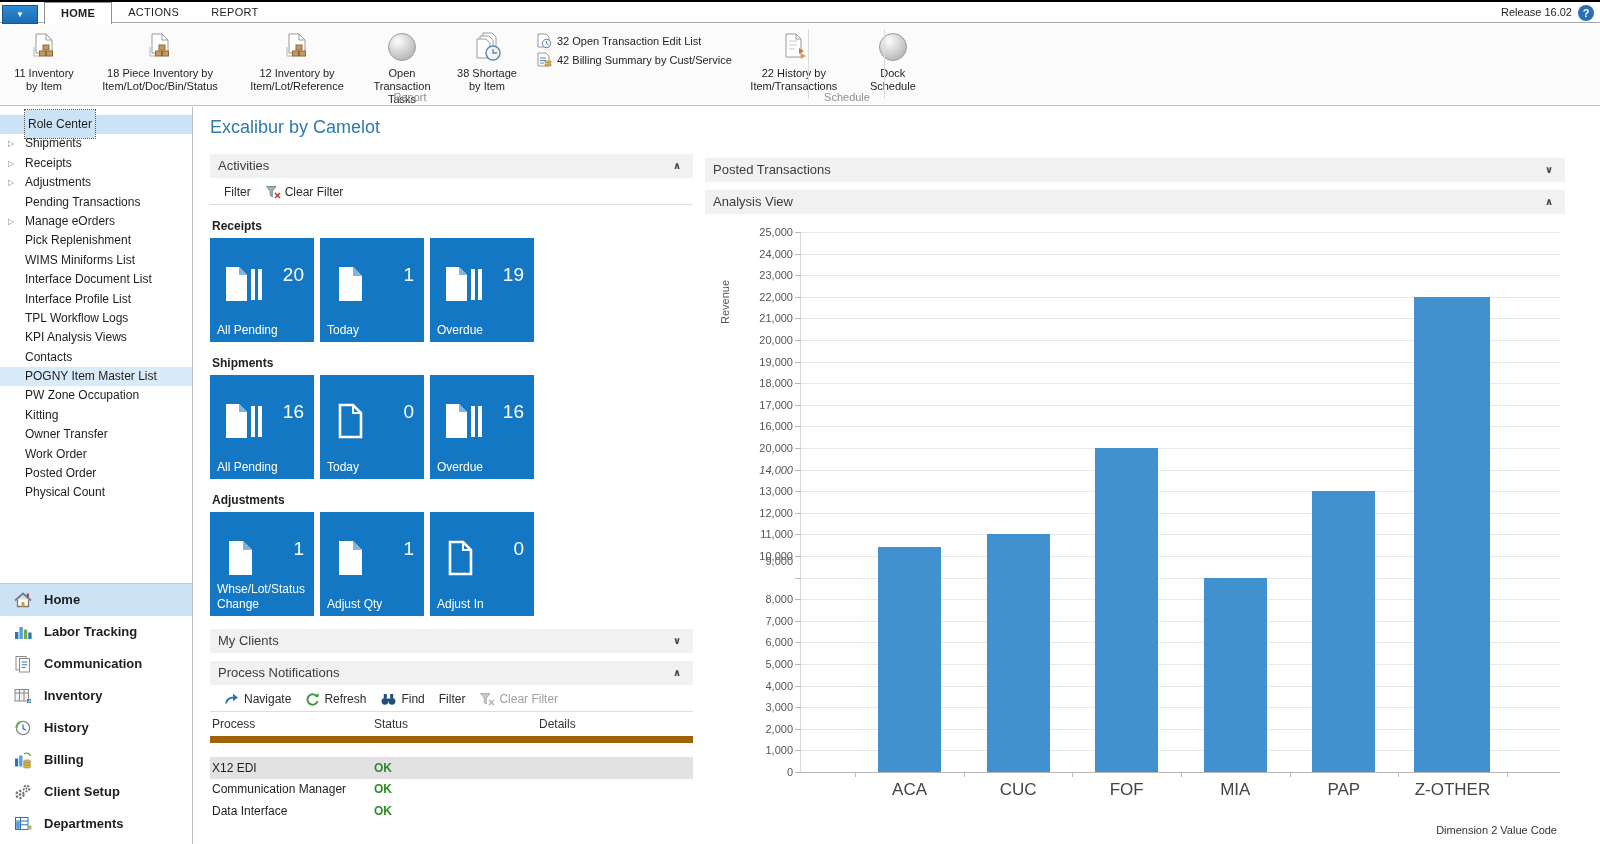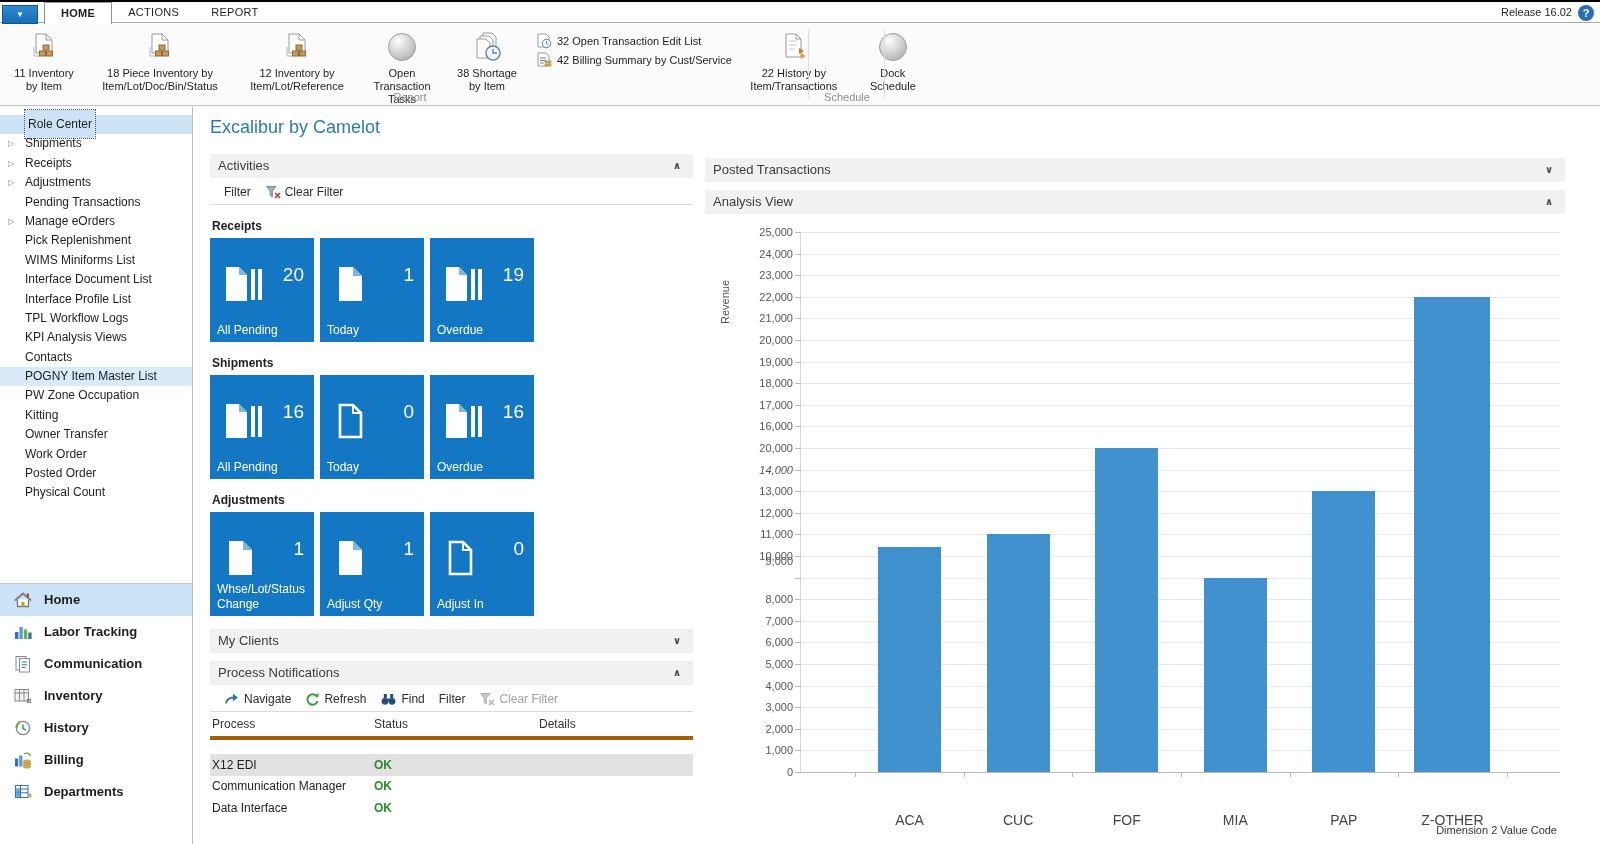--- a/index.html
+++ b/index.html
@@ -52,39 +52,39 @@
   .cue-group { margin-top:14px; }
   .cue-name { font-size:12px; font-weight:bold; color:#222; margin:0 0 5px 2px; }
   .cue-row { display:flex; }
   .tile { position:relative; width:104px; height:104px; margin-right:6px; color:#fff; cursor:pointer; }
   .tile .tval { position:absolute; top:26px; right:10px; font-size:19px; font-weight:300; }
   .tile .tlabel { position:absolute; left:7px; bottom:5px; right:5px; font-size:12px; line-height:1.2; }
   .tile .tic { position:absolute; left:10px; top:26px; }
 
   
   #pn-table { margin-top:2px; }
-  .pn-cols { display:flex; font-size:12px; color:#333; border-bottom:4px solid #a16207; padding:3px 0 5px 2px; }
+  .pn-cols { display:flex; font-size:12px; color:#333; border-bottom:7px solid #a16207; padding:3px 0 5px 2px; }
   .pn-c0 { width:162px; } .pn-c1 { width:165px; } .pn-c2 { flex:1; }
   .pn-row { display:flex; font-size:12px; height:21.5px; align-items:center; padding-left:2px; cursor:pointer; }
   .pn-row.hl { background:#e2e2e2; }
   .pn-status { font-weight:bold; color:#2f8a2f; }
   .pn-spacer { height:14px; }
 
   
   #main-right { position:absolute; left:705px; top:158px; width:860px; }
   #chart-wrap { position:relative; width:860px; height:630px; margin-top:10px; }
   #ylab { position:absolute; left:14px; top:100px; font-size:11px; color:#555; transform:rotate(-90deg); transform-origin:0 0; white-space:nowrap; }
   #plot { position:absolute; left:95px; top:8px; width:760px; height:540px; border-left:1px solid #d9d9d9; }
   .gline { position:absolute; left:0; width:100%; height:1px; background:#e9e9e9; }
   .gline.zero { background:#b9b9b9; }
   .ytick { position:absolute; right:768px; transform:translateY(6px); font-size:11px; color:#555; white-space:nowrap; }
   .ydash { position:absolute; left:-6px; width:6px; height:1px; background:#b9b9b9; }
   .bar { position:absolute; bottom:0; cursor:pointer; }
   .xtick { position:absolute; top:540px; width:1px; height:5px; background:#b9b9b9; }
-  .xlab { position:absolute; top:580px; width:110px; text-align:center; font-size:14px; color:#444; }
+  .xlab { position:absolute; top:548px; width:110px; text-align:center; font-size:17px; color:#444; }
   #xcaption { position:absolute; right:8px; top:600px; font-size:11px; color:#333; }
 </style>
 </head>
 <body>
 
 <div id="app">
 
   <div id="topbar">
     <div id="appbtn"><span>▼</span></div>
     <div id="tabs">
@@ -337,20 +337,33 @@
                 <rect x="2" y="7.5" width="3.2" height="8" fill="#2e75b6"></rect>
        <rect x="6.2" y="4.5" width="3.2" height="11" fill="#5a9bd5"></rect>
        <path d="M11 3c3-2 6 0 6.5 2" fill="none" stroke="#70ad47" stroke-width="1.4"></path>
        <ellipse cx="14" cy="10.5" rx="3.8" ry="1.6" fill="#d8b44a" stroke="#a8863a" stroke-width=".7"></ellipse>
        <ellipse cx="14" cy="13" rx="3.8" ry="1.6" fill="#d8b44a" stroke="#a8863a" stroke-width=".7"></ellipse>
        <ellipse cx="14" cy="15.5" rx="3.8" ry="1.6" fill="#d8b44a" stroke="#a8863a" stroke-width=".7"></ellipse>
               </svg>
             </span>
           </span>
           <span>Billing</span>
+        </div>
+        <div class="menu-item">
+          <span class="micon">
+            <span style="display: inline-flex;">
+              <svg width="20" height="18" viewBox="0 0 20 18" xmlns="http://www.w3.org/2000/svg">
+                <circle cx="7" cy="11.5" r="3.6" fill="none" stroke="#6e6e6e" stroke-width="2.2" stroke-dasharray="2.2 1.7"></circle>
+       <circle cx="7" cy="11.5" r="1.3" fill="#6e6e6e"></circle>
+       <circle cx="13.5" cy="5.5" r="2.8" fill="none" stroke="#6e6e6e" stroke-width="2" stroke-dasharray="1.9 1.5"></circle>
+       <circle cx="13.5" cy="5.5" r="1" fill="#6e6e6e"></circle>
+              </svg>
+            </span>
+          </span>
+          <span>Client Setup</span>
         </div>
         <div class="menu-item">
           <span class="micon">
             <span style="display: inline-flex;">
               <svg width="20" height="18" viewBox="0 0 20 18" xmlns="http://www.w3.org/2000/svg">
                 <rect x="2.5" y="2.5" width="12.5" height="12" fill="#fff" stroke="#2e75b6"></rect>
        <path d="M2.5 6h12.5M7.5 2.5v12M2.5 9.8h12.5" stroke="#2e75b6"></path>
        <rect x="3.2" y="6.7" width="3.6" height="7.2" fill="#5a9bd5"></rect>
        <rect x="15.8" y="10.5" width="2.6" height="4" fill="#d8a23a"></rect>
               </svg>

